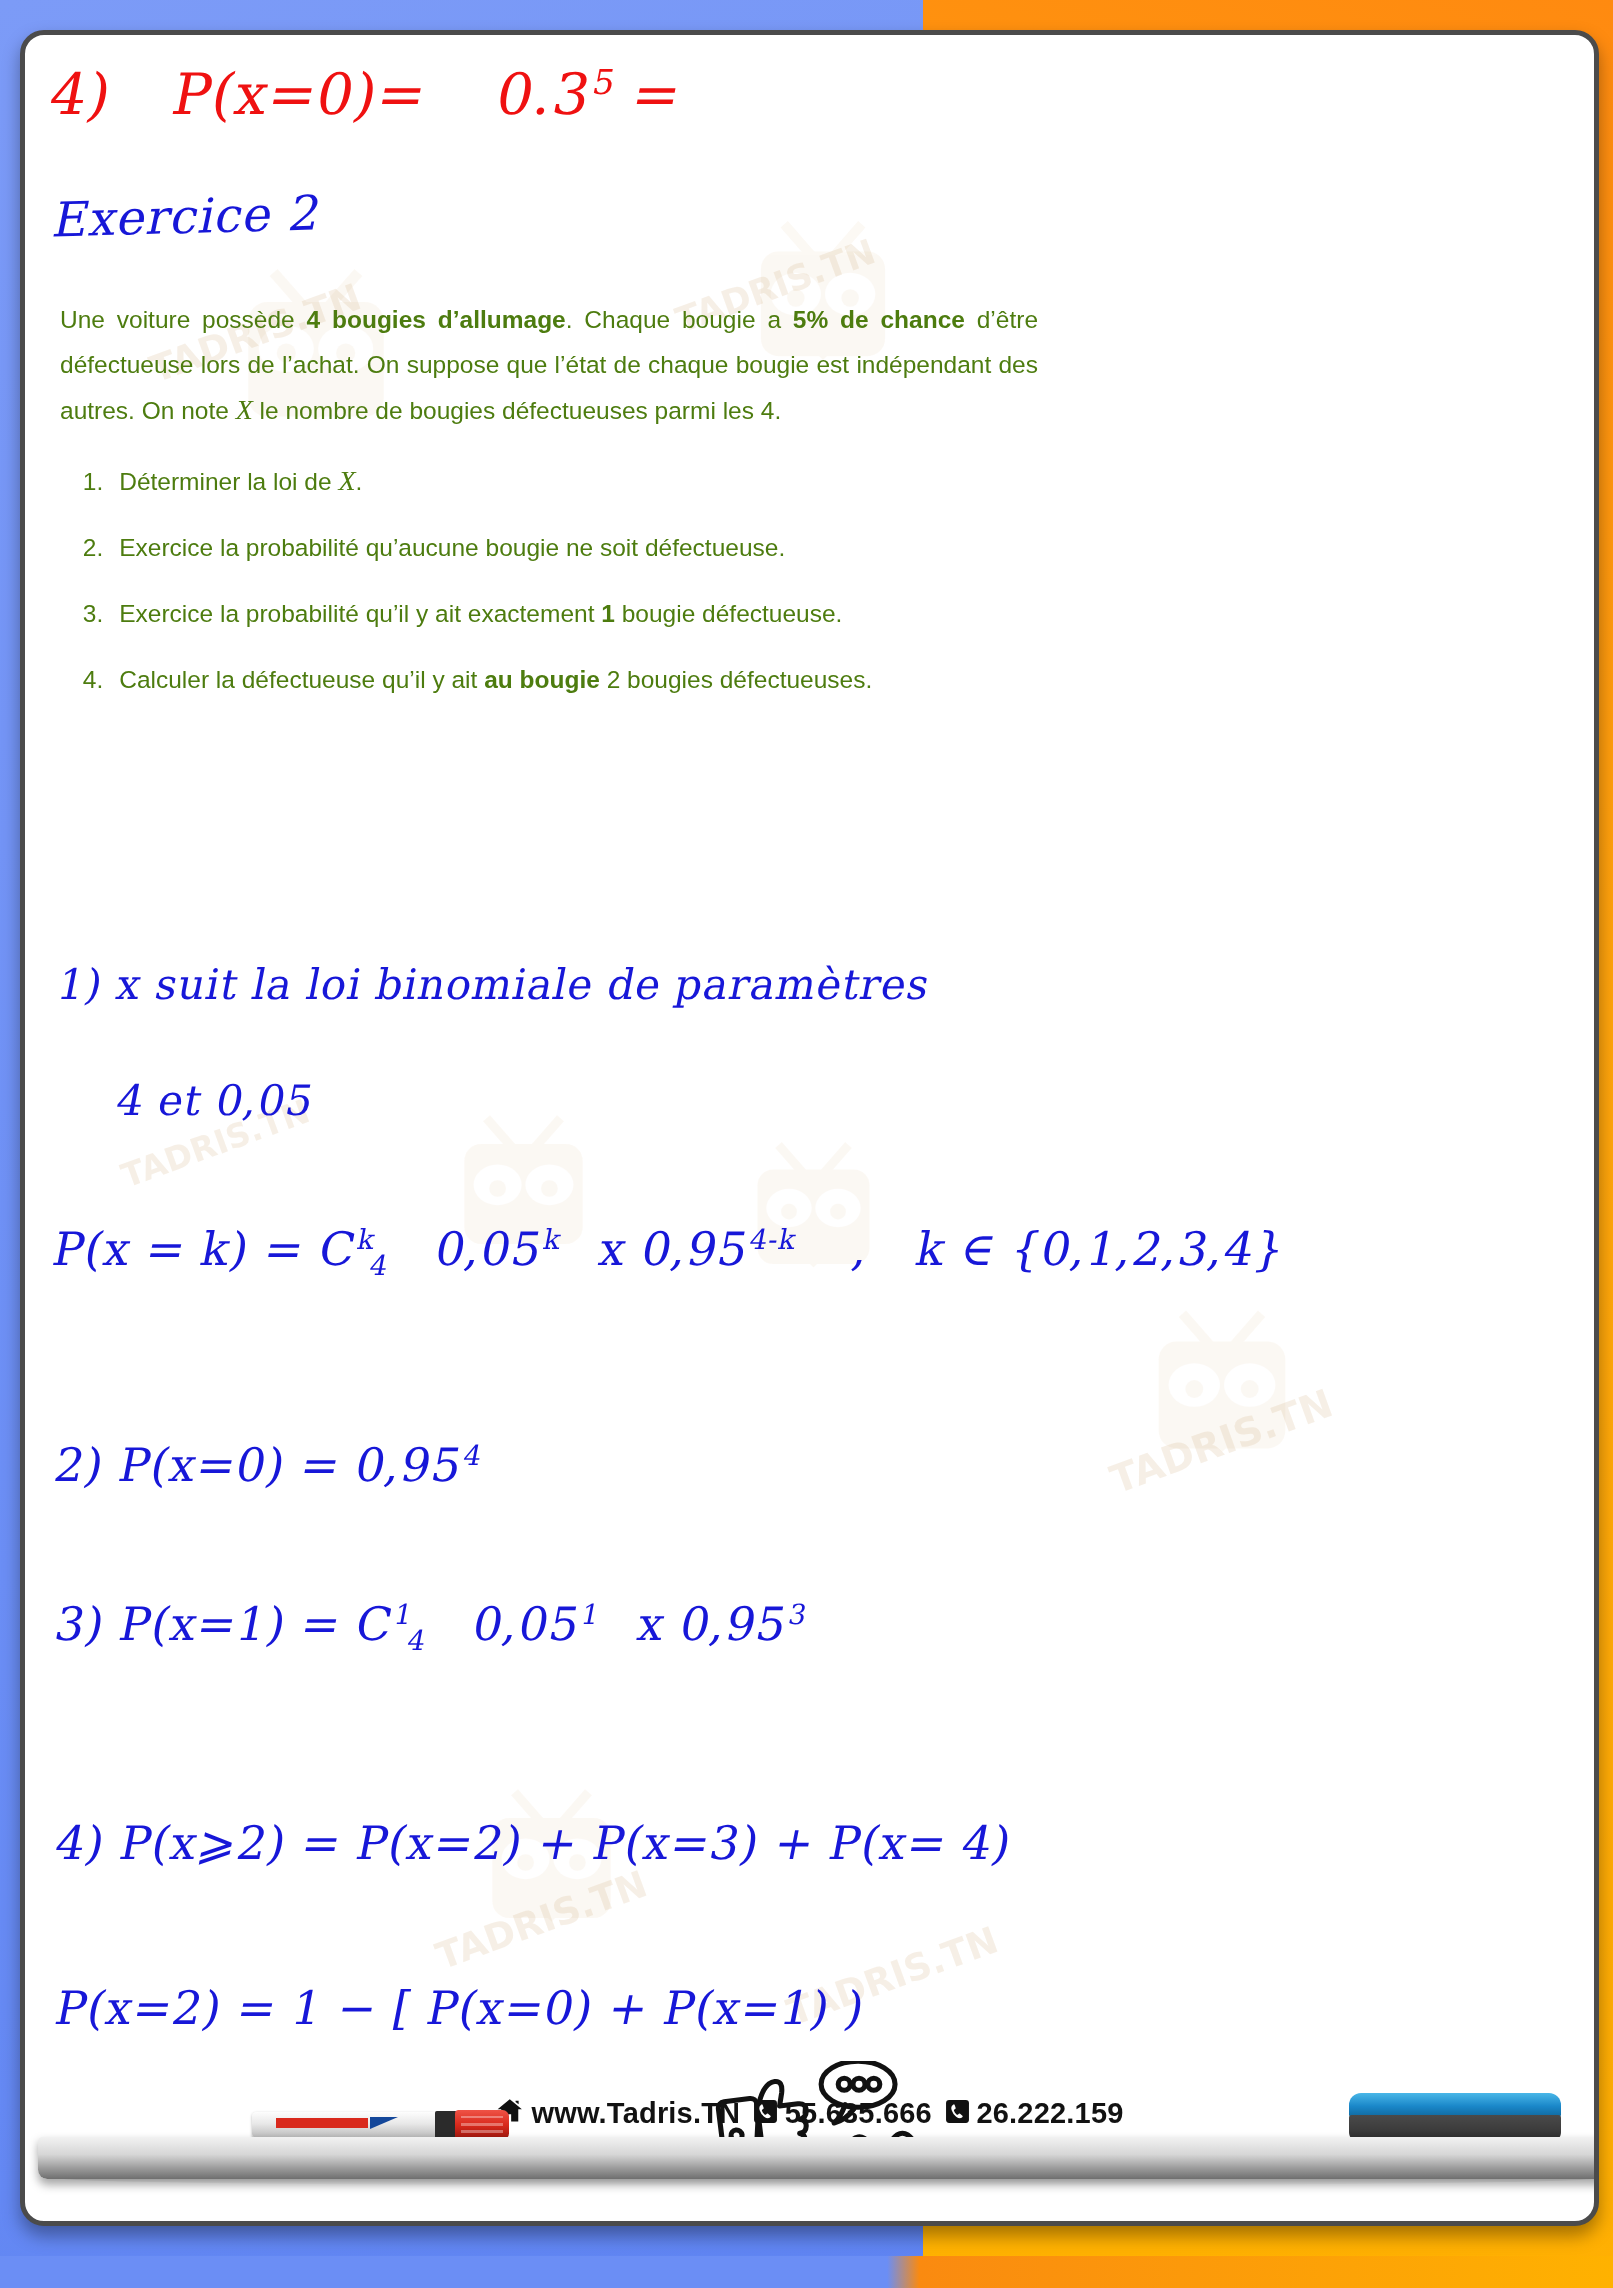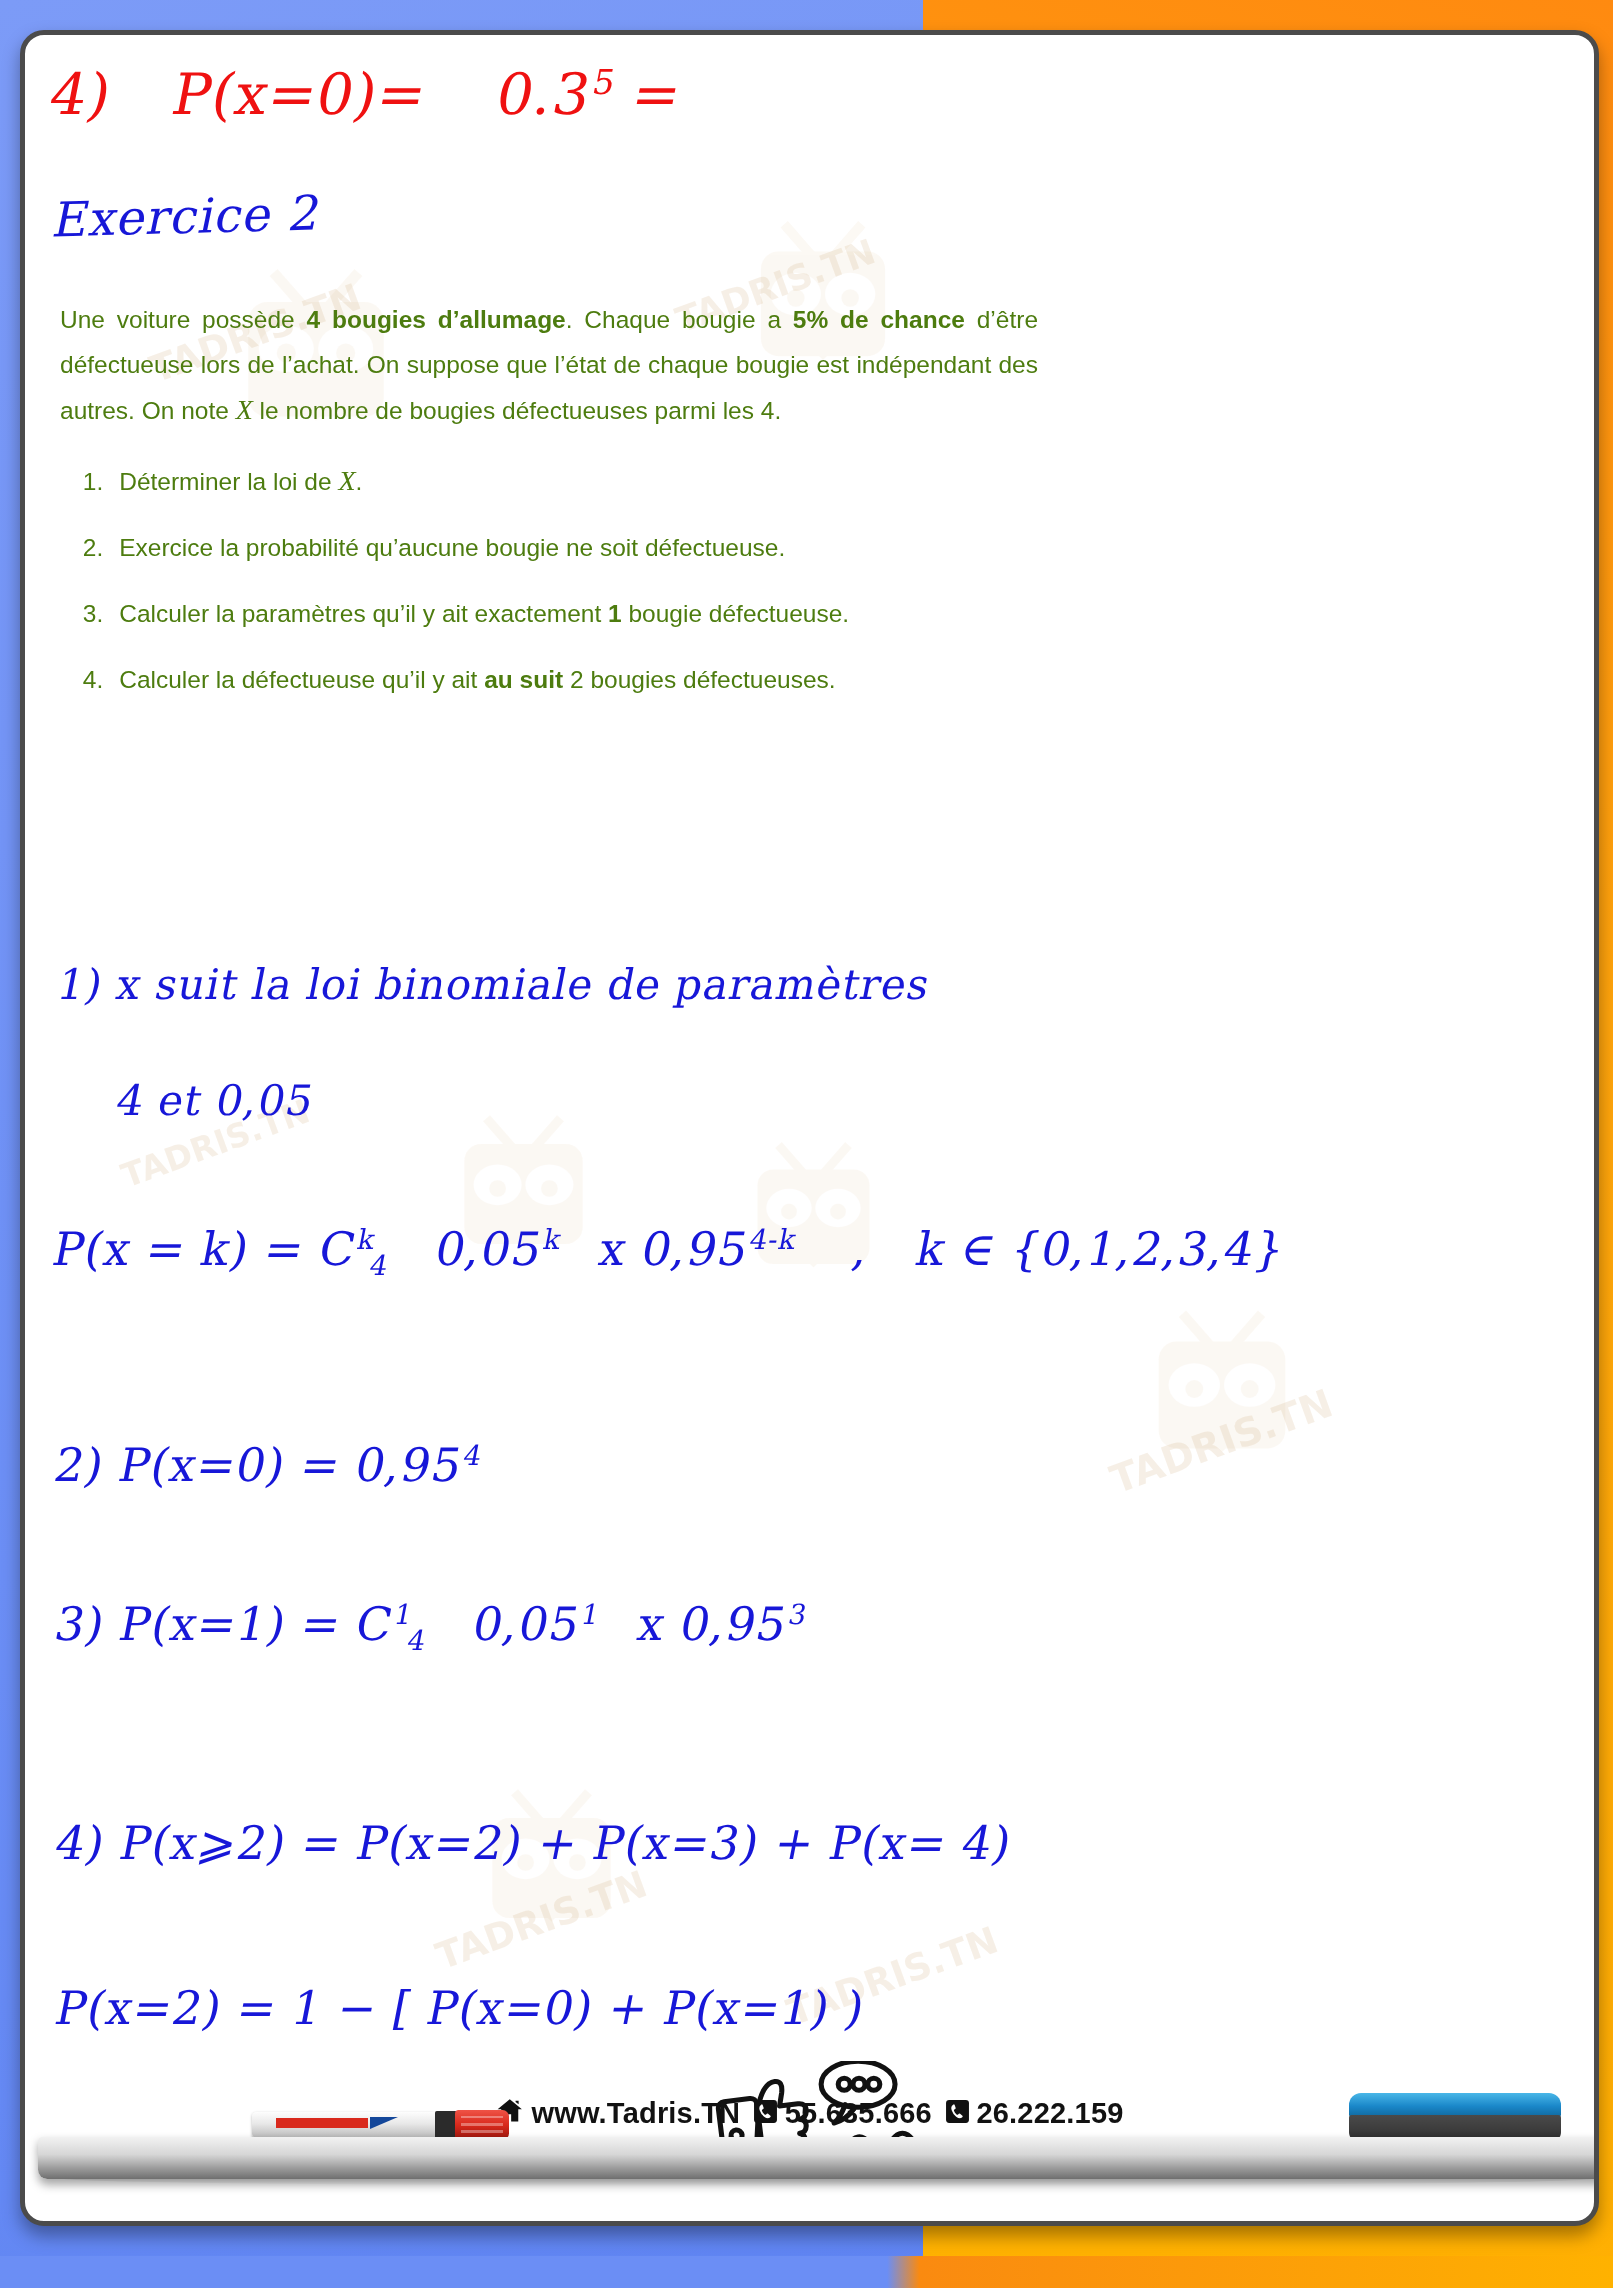--- a/index.html
+++ b/index.html
@@ -217,22 +217,22 @@
     <span>=</span>
   </div>
 
   <div class="hw" style="left:29.5px;top:153px;font-size:48px;transform:skewX(-13deg) rotate(-1.5deg);">Exercice 2</div>
 
   <div class="printed">
     <p class="p-para" id="exercise-paragraph"><span>Une voiture possède </span><span style="font-weight: bold;">4 bougies d’allumage</span><span>. Chaque bougie a </span><span style="font-weight: bold;">5% de chance</span><span> d’être défectueuse lors de l’achat. On suppose que l’état de chaque bougie est indépendant des autres. On note </span><span class="mathvar">X</span><span> le nombre de bougies défectueuses parmi les 4.</span></p>
     <ol class="qlist" id="exercise-question-list">
           <li><span>Déterminer la loi de </span><span class="mathvar">X</span><span>.</span></li>
           <li><span>Exercice la probabilité qu’aucune bougie ne soit défectueuse.</span></li>
-          <li><span>Calculer la paramètres qu’il y ait exactement </span><span style="font-weight: bold;">1</span><span> bougie défectueuse.</span></li>
-          <li><span>Calculer la défectueuse qu’il y ait </span><span style="font-weight: bold;">au suit</span><span> 2 bougies défectueuses.</span></li>
+          <li><span>Exercice la probabilité qu’il y ait exactement </span><span style="font-weight: bold;">1</span><span> bougie défectueuse.</span></li>
+          <li><span>Calculer la défectueuse qu’il y ait </span><span style="font-weight: bold;">au bougie</span><span> 2 bougies défectueuses.</span></li>
         </ol>
   </div>
 
   <div class="hw" style="left:33px;top:925px;font-size:42px;">1)  x suit la loi binomiale de paramètres</div>
 
   <div class="hw" style="left:92px;top:1041px;font-size:42px;">4 et 0,05</div>
 
   <div class="hw" style="left:28px;top:1187px;font-size:46px;">
     <span>P(x = k) =   C</span><span class="sup">k</span><span class="sub">4</span>
     <span style="display:inline-block;width:13px;"></span>

